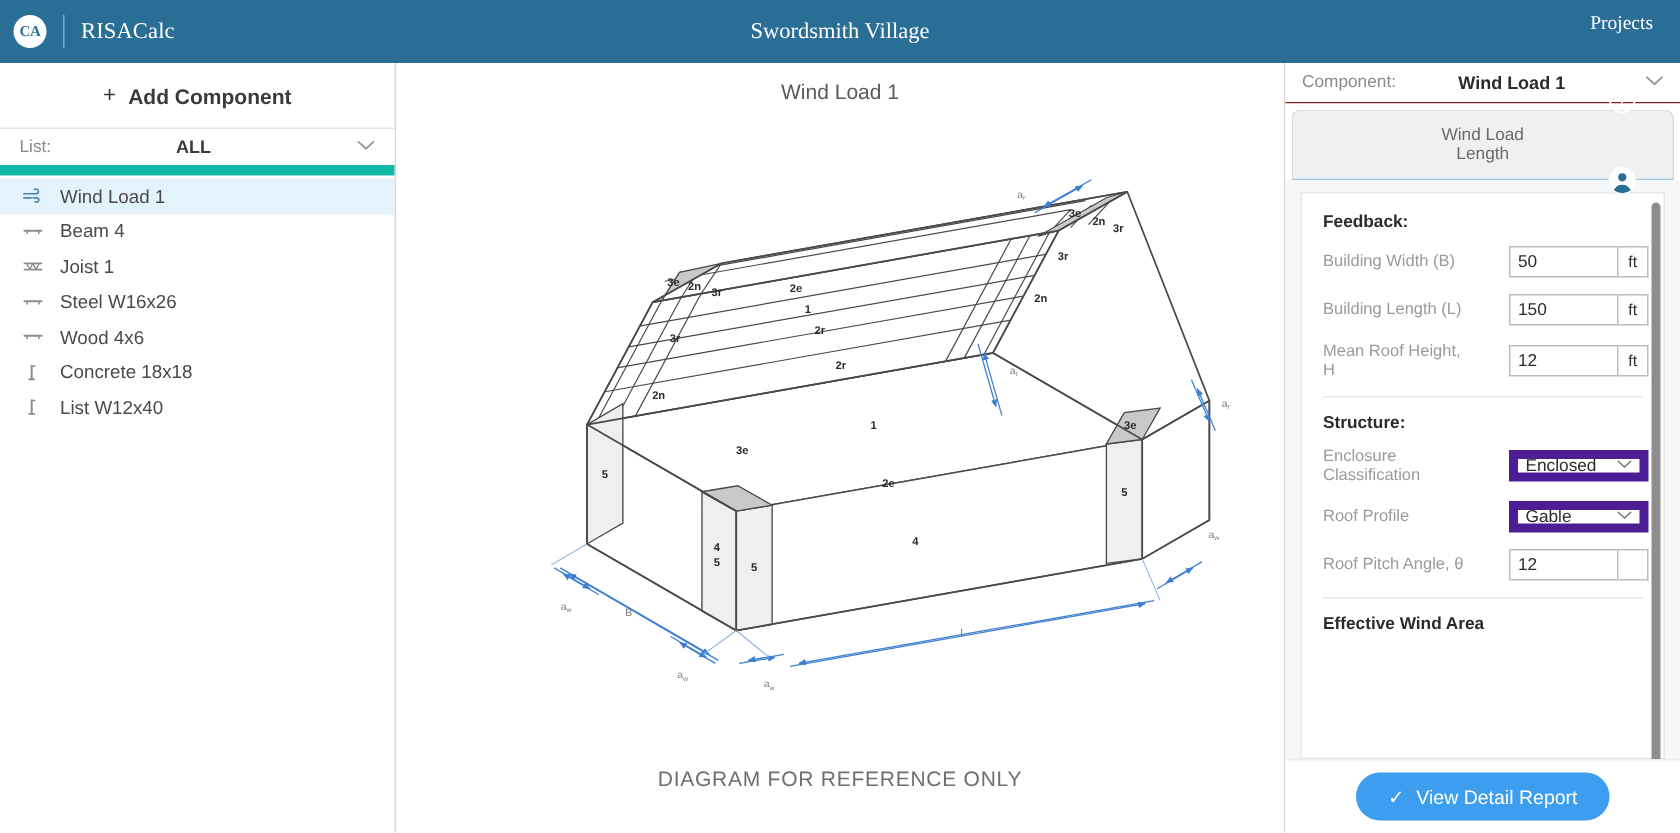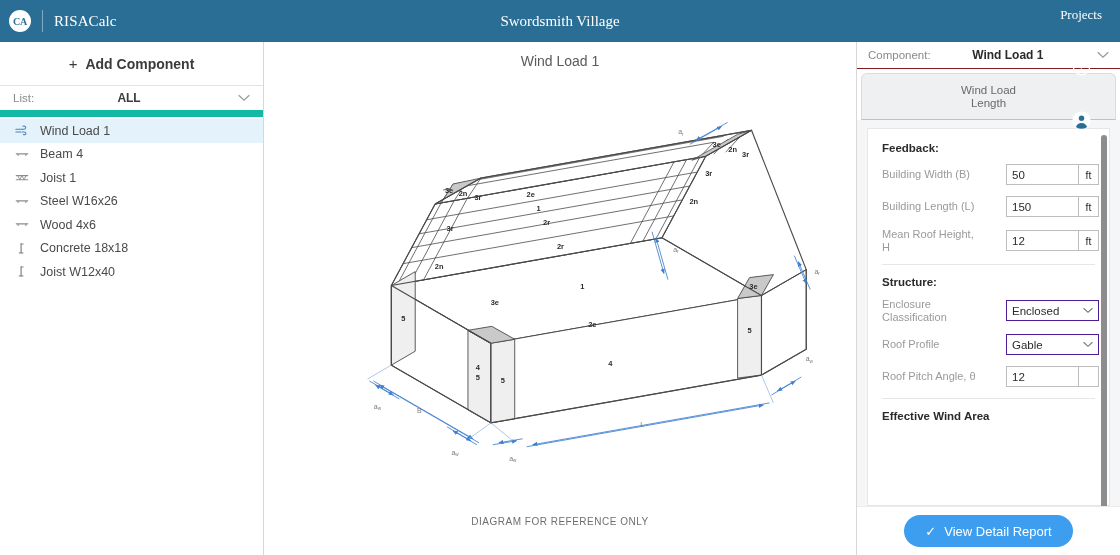--- a/index.html
+++ b/index.html
@@ -79,21 +79,21 @@
     flex: 1; min-width: 0; display: flex; flex-direction: column;
     border-right: 1px solid #d8d8d8; background: #ffffff;
   }
   .diagram-title {
     text-align: center; font-size: 14px; color: #5a5a5a;
     padding-top: 11px; padding-bottom: 2px;
   }
   .diagram-wrap { flex: 1; position: relative; min-height: 0; }
   .diagram-wrap svg { position: absolute; inset: 0; width: 100%; height: 100%; }
   .diagram-footnote {
-    text-align: center; font-size: 10px; color: #6f6f6f;
+    text-align: center; font-size: 14px; color: #6f6f6f;
     letter-spacing: 0.5px; padding-bottom: 28px;
   }
 
   
   .right-panel {
     width: 263px; min-width: 263px;
     display: flex; flex-direction: column; background: #ffffff;
     position: relative;
   }
   .component-bar {
@@ -133,21 +133,21 @@
     font-size: 11.5px; color: #2b2b2b; padding: 0 5px;
     font-family: "Liberation Sans", sans-serif;
   }
   .unit-box {
     width: 20px; height: 21px; border: 1px solid #bdbdbd; border-left: none;
     display: flex; align-items: center; justify-content: center;
     font-size: 10.5px; color: #2b2b2b;
   }
   .unit-box.blank { color: transparent; }
   .sel-box {
-    width: 93px; height: 21px; border: 1px solid #4c1d95; background: #fff;
+    width: 93px; height: 21px; border: 6px solid #4c1d95; background: #fff;
     display: flex; align-items: center; padding: 0 5px;
     font-size: 11.5px; color: #2b2b2b;
   }
   .sel-box .sel-caret { margin-left: auto; color: #7a7a7a; font-size: 10px; }
   .divider { height: 1px; background: #e6e6e6; margin: 3px 14px 11px 14px; }
   .clipped-title { font-size: 11.5px; font-weight: bold; color: #2b2b2b; padding-left: 14px; }
 
   .panel-scrollbar {
     position: absolute; right: 13px; top: 15px;
     width: 6px; height: 375px; background: #8d8d8d; border-radius: 3px;
@@ -286,21 +286,21 @@
         </div>
 
         <div class="comp-item">
           <span class="comp-ico">
             <svg width="14" height="13" viewBox="0 0 16 14">
               <path d="M7 1.6v10.4" stroke="#8d8d8d" stroke-width="1.5" stroke-linecap="round"></path>
               <path d="M5 12h4" stroke="#8d8d8d" stroke-width="1.3" stroke-linecap="round"></path>
               <path d="M7 1.8h2.4" stroke="#8d8d8d" stroke-width="1.2" stroke-linecap="round"></path>
             </svg>
           </span>
-          <span>Joist W12x40</span>
+          <span>List W12x40</span>
         </div>
 
       </div>
     </div>
 
     <div class="center">
       <div class="diagram-title">Wind Load 1</div>
 
       <div class="diagram-wrap">
         <svg viewBox="0 0 595 420" preserveAspectRatio="xMidYMid meet">

